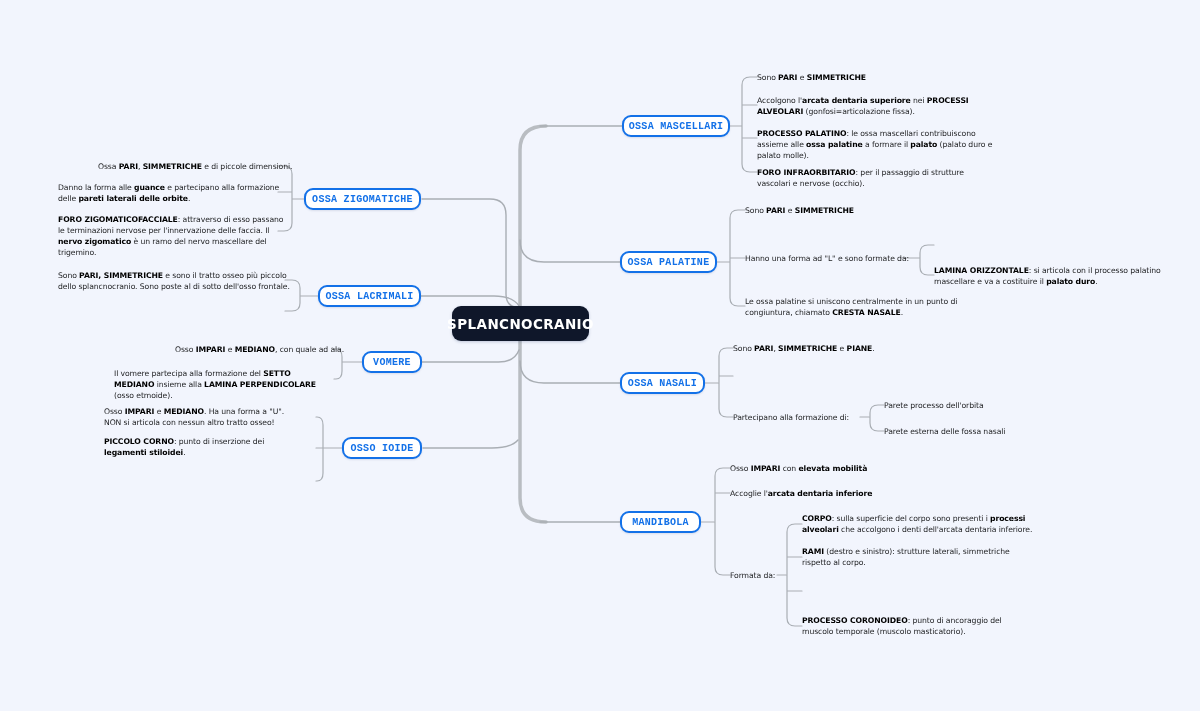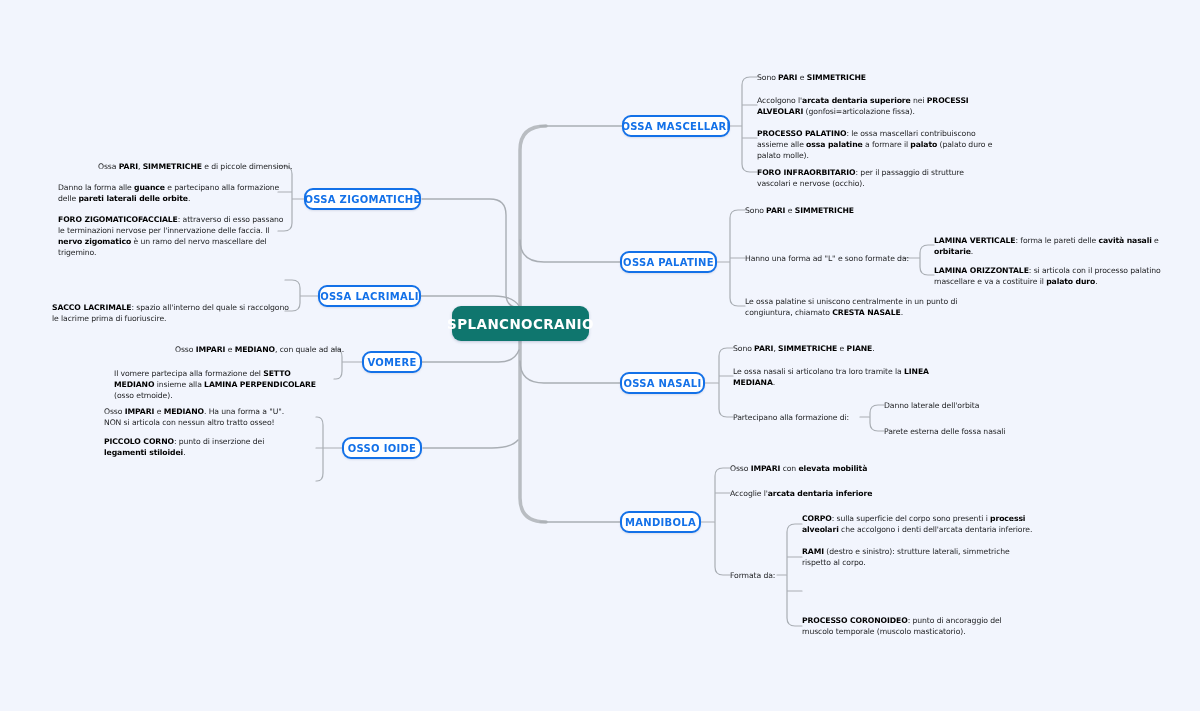--- a/index.html
+++ b/index.html
@@ -10,25 +10,26 @@
   }
   #wires{position:absolute;left:0;top:0;}
   .node{
     position:absolute;height:22px;
     display:flex;align-items:center;justify-content:center;
     background:#ffffff;border:2px solid #1371e8;border-radius:9px;
     color:#1371e8;font-weight:bold;font-size:10px;letter-spacing:.3px;
     white-space:nowrap;box-sizing:border-box;
     box-shadow:0 1px 2px rgba(40,60,110,.12);
     cursor:pointer;
+    font-family:Liberation Mono, monospace;
   }
   .root{
     position:absolute;
     display:flex;align-items:center;justify-content:center;
-    background:#0f766e;border-radius:9px;border:none;
+    background:#0f172a;border-radius:9px;border:none;
     color:#ffffff;font-weight:bold;font-size:13.5px;letter-spacing:.4px;
     white-space:nowrap;box-sizing:border-box;
     box-shadow:0 1px 3px rgba(40,60,110,.25);
     cursor:pointer;
   }
   .note{
     position:absolute;
     color:#1d1e20;font-size:7.7px;line-height:11px;letter-spacing:-.1px;
   }
   .note b{color:#000;}
@@ -82,41 +83,39 @@
   <div class="node" style="left:342px;top:437px;width:80px">OSSO IOIDE</div>
 
   <div class="note nw" style="left:757px;top:72px"><span>Sono </span><b>PARI</b><span> e </span><b>SIMMETRICHE</b><span></span></div>
   <div class="note" style="left:757px;top:95px;width:218px"><span>Accolgono l'</span><b>arcata dentaria superiore</b><span> nei </span><b>PROCESSI ALVEOLARI</b><span> (gonfosi=articolazione fissa).</span></div>
   <div class="note" style="left:757px;top:128px;width:248px"><span></span><b>PROCESSO PALATINO</b><span>: le ossa mascellari contribuiscono assieme alle </span><b>ossa palatine</b><span> a formare il </span><b>palato</b><span> (palato duro e palato molle).</span></div>
   <div class="note" style="left:757px;top:167px;width:224px"><span></span><b>FORO INFRAORBITARIO</b><span>: per il passaggio di strutture vascolari e nervose (occhio).</span></div>
 
   <div class="note nw" style="left:745px;top:205px"><span>Sono </span><b>PARI</b><span> e </span><b>SIMMETRICHE</b><span></span></div>
   <div class="note nw" style="left:745px;top:253px"><span>Hanno una forma ad "L" e sono formate da:</span></div>
   <div class="note" style="left:745px;top:296px;width:234px"><span>Le ossa palatine si uniscono centralmente in un punto di congiuntura, chiamato </span><b>CRESTA NASALE</b><span>.</span></div>
-  <div class="note" style="left:934px;top:235px;width:240px"><span></span><b>LAMINA VERTICALE</b><span>: forma le pareti delle </span><b>cavità nasali</b><span> e </span><b>orbitarie</b><span>.</span></div>
   <div class="note" style="left:934px;top:265px;width:244px"><span></span><b>LAMINA ORIZZONTALE</b><span>: si articola con il processo palatino mascellare e va a costituire il </span><b>palato duro</b><span>.</span></div>
 
   <div class="note nw" style="left:733px;top:343px"><span>Sono </span><b>PARI</b><span>, </span><b>SIMMETRICHE</b><span> e </span><b>PIANE</b><span>.</span></div>
-  <div class="note" style="left:733px;top:366px;width:228px"><span>Le ossa nasali si articolano tra loro tramite la </span><b>LINEA MEDIANA</b><span>.</span></div>
   <div class="note nw" style="left:733px;top:412px"><span>Partecipano alla formazione di:</span></div>
-  <div class="note nw" style="left:884px;top:400px"><span>Danno laterale dell'orbita</span></div>
+  <div class="note nw" style="left:884px;top:400px"><span>Parete processo dell'orbita</span></div>
   <div class="note nw" style="left:884px;top:426px"><span>Parete esterna delle fossa nasali</span></div>
 
   <div class="note nw" style="left:730px;top:463px"><span>Osso </span><b>IMPARI</b><span> con </span><b>elevata mobilità</b><span></span></div>
   <div class="note nw" style="left:730px;top:488px"><span>Accoglie l'</span><b>arcata dentaria inferiore</b><span></span></div>
   <div class="note nw" style="left:730px;top:570px"><span>Formata da:</span></div>
   <div class="note" style="left:802px;top:513px;width:244px"><span></span><b>CORPO</b><span>: sulla superficie del corpo sono presenti i </span><b>processi alveolari</b><span> che accolgono i denti dell'arcata dentaria inferiore.</span></div>
   <div class="note" style="left:802px;top:546px;width:238px"><span></span><b>RAMI</b><span> (destro e sinistro): strutture laterali, simmetriche rispetto al corpo.</span></div>
   <div class="note" style="left:802px;top:615px;width:220px"><span></span><b>PROCESSO CORONOIDEO</b><span>: punto di ancoraggio del muscolo temporale (muscolo masticatorio).</span></div>
 
   <div class="note nw" style="left:98px;top:161px"><span>Ossa </span><b>PARI</b><span>, </span><b>SIMMETRICHE</b><span> e di piccole dimensioni.</span></div>
   <div class="note" style="left:58px;top:182px;width:228px"><span>Danno la forma alle </span><b>guance</b><span> e partecipano alla formazione delle </span><b>pareti laterali delle orbite</b><span>.</span></div>
   <div class="note" style="left:58px;top:214px;width:228px"><span></span><b>FORO ZIGOMATICOFACCIALE</b><span>: attraverso di esso passano le terminazioni nervose per l'innervazione delle faccia. Il </span><b>nervo zigomatico</b><span> è un ramo del nervo mascellare del trigemino.</span></div>
 
-  <div class="note" style="left:52px;top:302px;width:245px"><span></span><b>SACCO LACRIMALE</b><span>: spazio all'interno del quale si raccolgono le lacrime prima di fuoriuscire.</span></div>
+  <div class="note" style="left:58px;top:270px;width:235px"><span>Sono </span><b>PARI, SIMMETRICHE</b><span> e sono il tratto osseo più piccolo dello splancnocranio. Sono poste al di sotto dell'osso frontale.</span></div>
 
   <div class="note nw" style="left:175px;top:344px"><span>Osso </span><b>IMPARI</b><span> e </span><b>MEDIANO</b><span>, con quale ad ala.</span></div>
   <div class="note" style="left:114px;top:368px;width:218px"><span>Il vomere partecipa alla formazione del </span><b>SETTO MEDIANO</b><span> insieme alla </span><b>LAMINA PERPENDICOLARE</b><span> (osso etmoide).</span></div>
 
   <div class="note" style="left:104px;top:406px;width:250px"><span>Osso </span><b>IMPARI</b><span> e </span><b>MEDIANO</b><span>. Ha una forma a "U".</span><br><span>NON si articola con nessun altro tratto osseo!</span></div>
   <div class="note" style="left:104px;top:436px;width:205px"><span></span><b>PICCOLO CORNO</b><span>: punto di inserzione dei </span><b>legamenti stiloidei</b><span>.</span></div>
 
 </div>
 
 </body></html>

